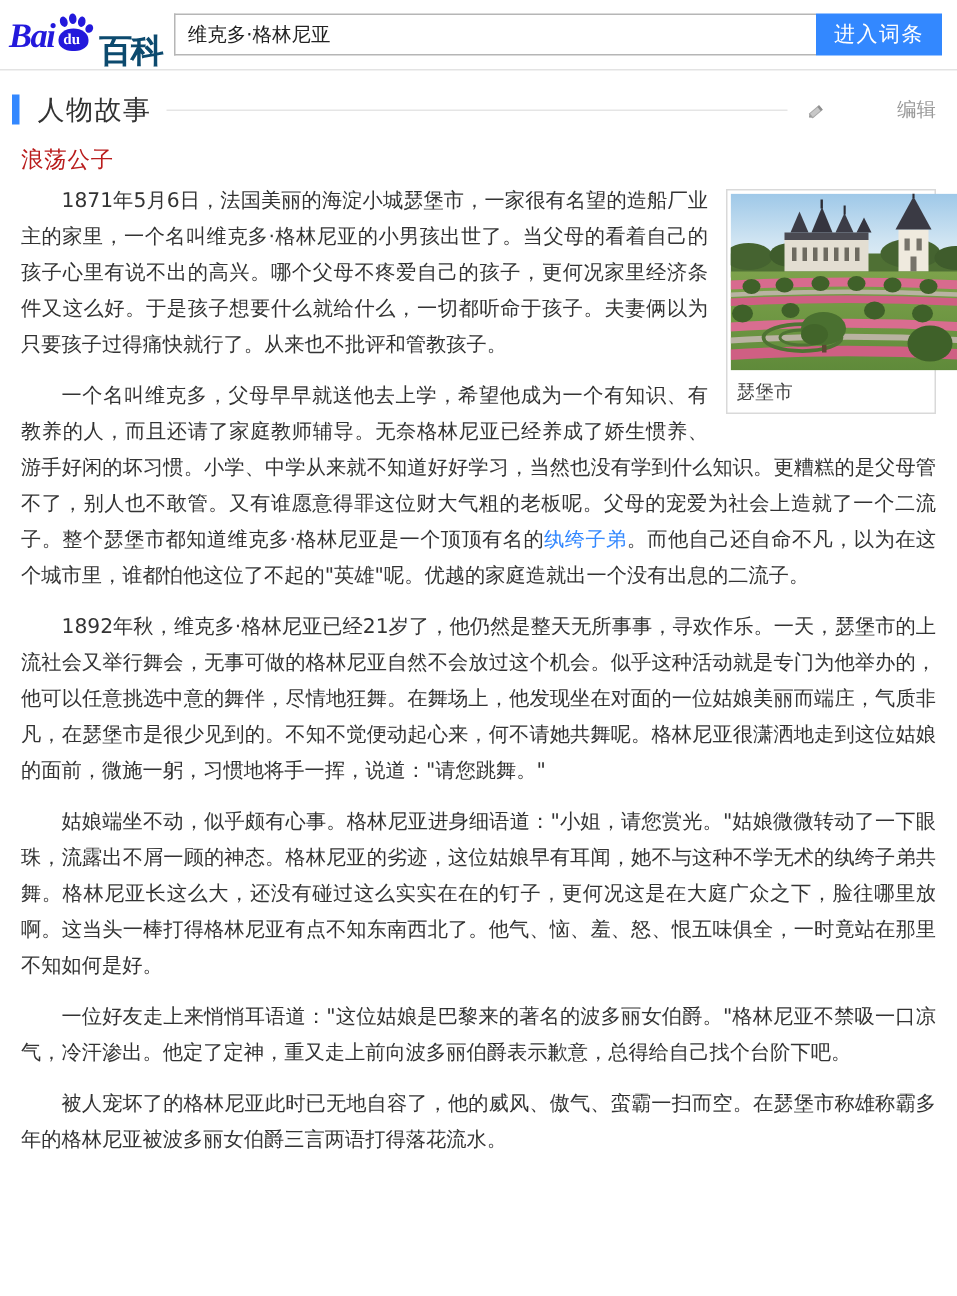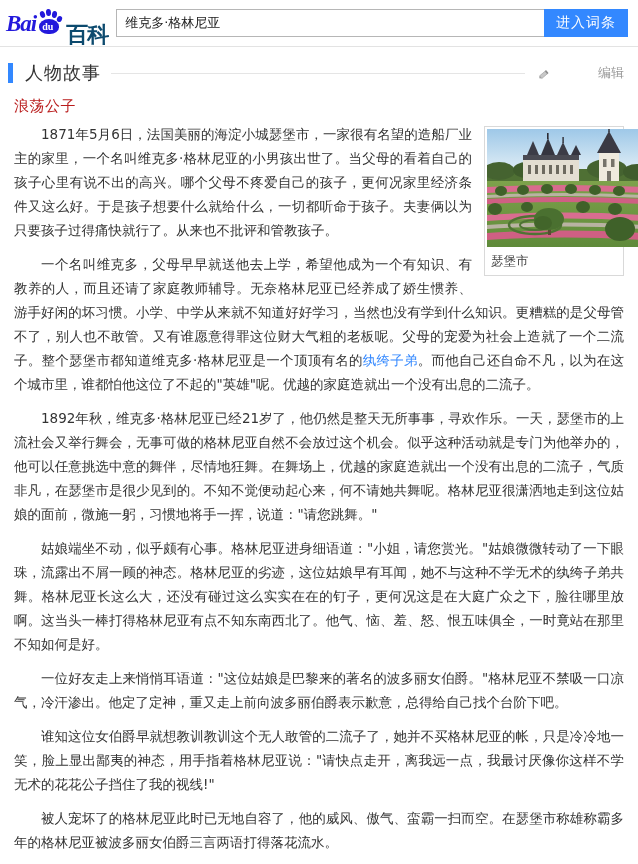--- a/index.html
+++ b/index.html
@@ -365,23 +365,22 @@
       </svg>
     </span>
     <span class="cap">瑟堡市</span>
   </div>
 
   <p class="para"><span>1871年5月6日，法国美丽的海淀小城瑟堡市，一家很有名望的造船厂业主的家里，一个名叫维克多·格林尼亚的小男孩出世了。当父母的看着自己的孩子心里有说不出的高兴。哪个父母不疼爱自己的孩子，更何况家里经济条件又这么好。于是孩子想要什么就给什么，一切都听命于孩子。夫妻俩以为只要孩子过得痛快就行了。从来也不批评和管教孩子。</span></p>
 
   <p class="para"><span>一个名叫维克多，父母早早就送他去上学，希望他成为一个有知识、有教养的人，而且还请了家庭教师辅导。无奈格林尼亚已经养成了娇生惯养、游手好闲的坏习惯。小学、中学从来就不知道好好学习，当然也没有学到什么知识。更糟糕的是父母管不了，别人也不敢管。又有谁愿意得罪这位财大气粗的老板呢。父母的宠爱为社会上造就了一个二流子。整个瑟堡市都知道维克多·格林尼亚是一个顶顶有名的</span><a class="inline-link" href="#">纨绔子弟</a><span>。而他自己还自命不凡，以为在这个城市里，谁都怕他这位了不起的"英雄"呢。优越的家庭造就出一个没有出息的二流子。</span></p>
 
 
-  <p class="para"><span>1892年秋，维克多·格林尼亚已经21岁了，他仍然是整天无所事事，寻欢作乐。一天，瑟堡市的上流社会又举行舞会，无事可做的格林尼亚自然不会放过这个机会。似乎这种活动就是专门为他举办的，他可以任意挑选中意的舞伴，尽情地狂舞。在舞场上，优越的家庭造就出一个没有出息的二流子，气质非凡，在瑟堡市是很少见到的。不知不觉便动起心来，何不请她共舞呢。格林尼亚很潇洒地走到这位姑娘的面前，微施一躬，习惯地将手一挥，说道："请您跳舞。"</span></p>
+  <p class="para"><span>1892年秋，维克多·格林尼亚已经21岁了，他仍然是整天无所事事，寻欢作乐。一天，瑟堡市的上流社会又举行舞会，无事可做的格林尼亚自然不会放过这个机会。似乎这种活动就是专门为他举办的，他可以任意挑选中意的舞伴，尽情地狂舞。在舞场上，他发现坐在对面的一位姑娘美丽而端庄，气质非凡，在瑟堡市是很少见到的。不知不觉便动起心来，何不请她共舞呢。格林尼亚很潇洒地走到这位姑娘的面前，微施一躬，习惯地将手一挥，说道："请您跳舞。"</span></p>
 
   <p class="para"><span>姑娘端坐不动，似乎颇有心事。格林尼亚进身细语道："小姐，请您赏光。"姑娘微微转动了一下眼珠，流露出不屑一顾的神态。格林尼亚的劣迹，这位姑娘早有耳闻，她不与这种不学无术的纨绔子弟共舞。格林尼亚长这么大，还没有碰过这么实实在在的钉子，更何况这是在大庭广众之下，脸往哪里放啊。这当头一棒打得格林尼亚有点不知东南西北了。他气、恼、羞、怒、恨五味俱全，一时竟站在那里不知如何是好。</span></p>
 
   <p class="para"><span>一位好友走上来悄悄耳语道："这位姑娘是巴黎来的著名的波多丽女伯爵。"格林尼亚不禁吸一口凉气，冷汗渗出。他定了定神，重又走上前向波多丽伯爵表示歉意，总得给自己找个台阶下吧。</span></p>
 
-  <p class="para"><span>谁知这位女伯爵早就想教训教训这个无人敢管的二流子了，她并不买格林尼亚的帐，只是冷冷地一笑，脸上显出鄙夷的神态，用手指着格林尼亚说："请快点走开，离我远一点，我最讨厌像你这样不学无术的花花公子挡住了我的视线!"</span></p>
 
   <p class="para"><span>被人宠坏了的格林尼亚此时已无地自容了，他的威风、傲气、蛮霸一扫而空。在瑟堡市称雄称霸多年的格林尼亚被波多丽女伯爵三言两语打得落花流水。</span></p>
 
 </div>
 
 </body></html>

